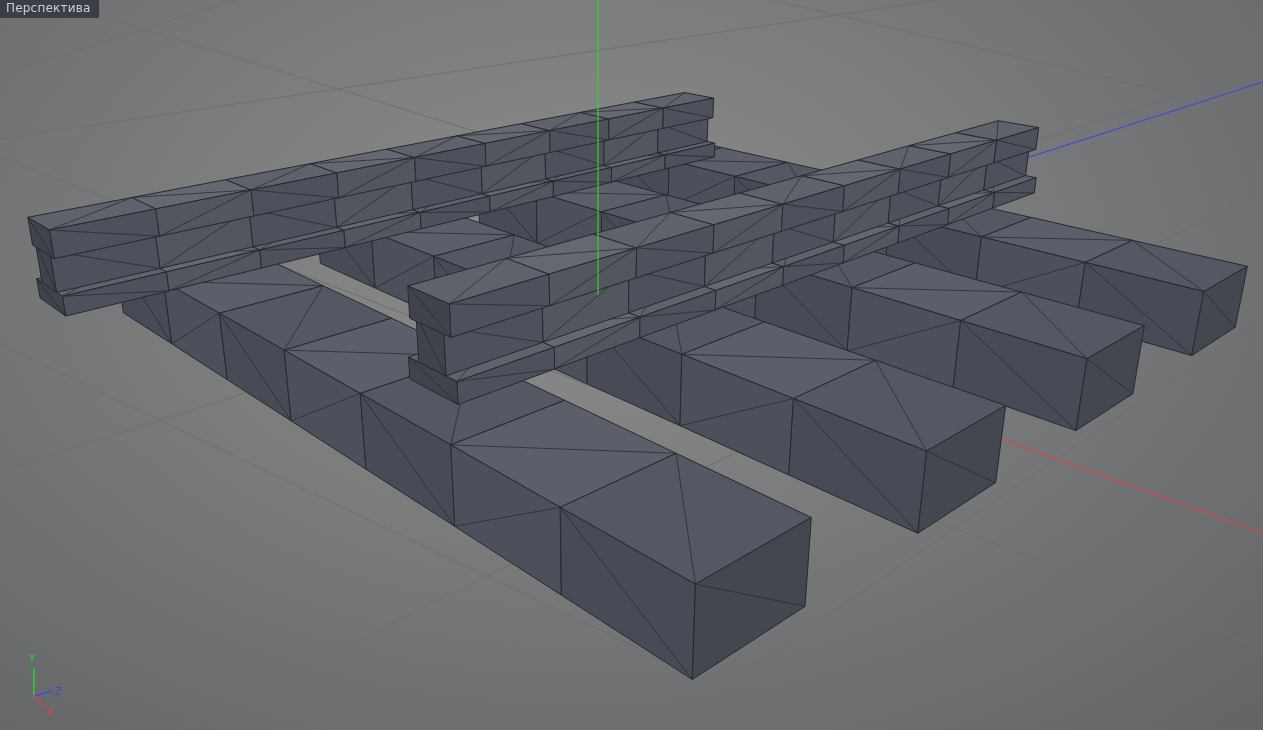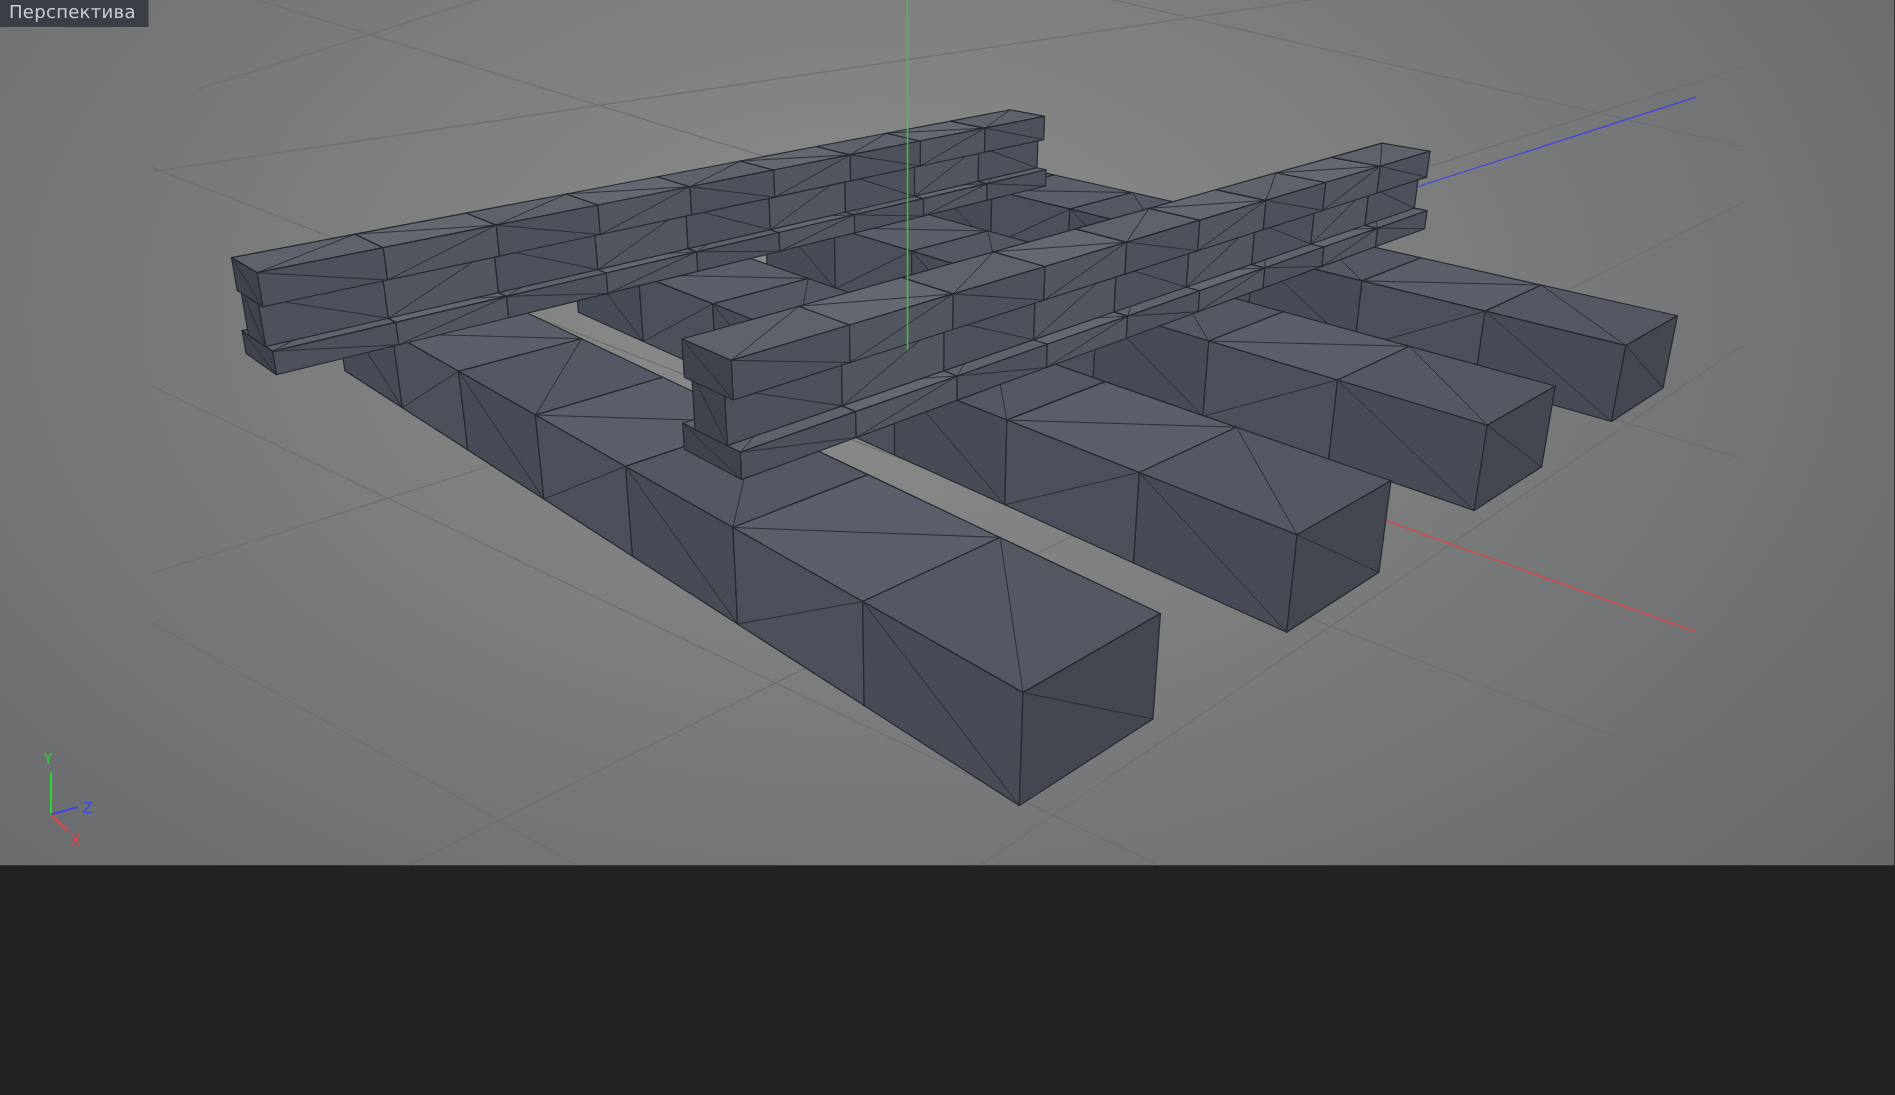--- a/index.html
+++ b/index.html
@@ -1,17 +1,17 @@
 <!DOCTYPE html>
 <html style="--bg-center: #8d8d8c; --bg-edge: #626466; --label-bg: #3a3f45; --label-text: #cbcfd4; --ax: #e04545; --ay: #2fd32f; --az: #4545e0;"><head>
 <meta charset="utf-8">
 <style>
   html,body{margin:0;padding:0;background:#222;}
   .viewport{
-    position:relative;width:1263px;height:577px;overflow:hidden;
+    position:relative;width:1263px;height:730px;overflow:hidden;
     background:radial-gradient(ellipse 980px 640px at 46% 36%, var(--bg-center) 0%, var(--bg-edge) 100%);
     font-family:"DejaVu Sans",sans-serif;
   }
   #scene{position:absolute;left:0;top:0;width:100%;height:100%;display:block;}
   .vp-label{
     position:absolute;left:0;top:0;
     background:var(--label-bg);color:var(--label-text);
     font-size:12px;line-height:17px;padding:0 8px 1px 6px;
     letter-spacing:.2px;user-select:none;
   }

